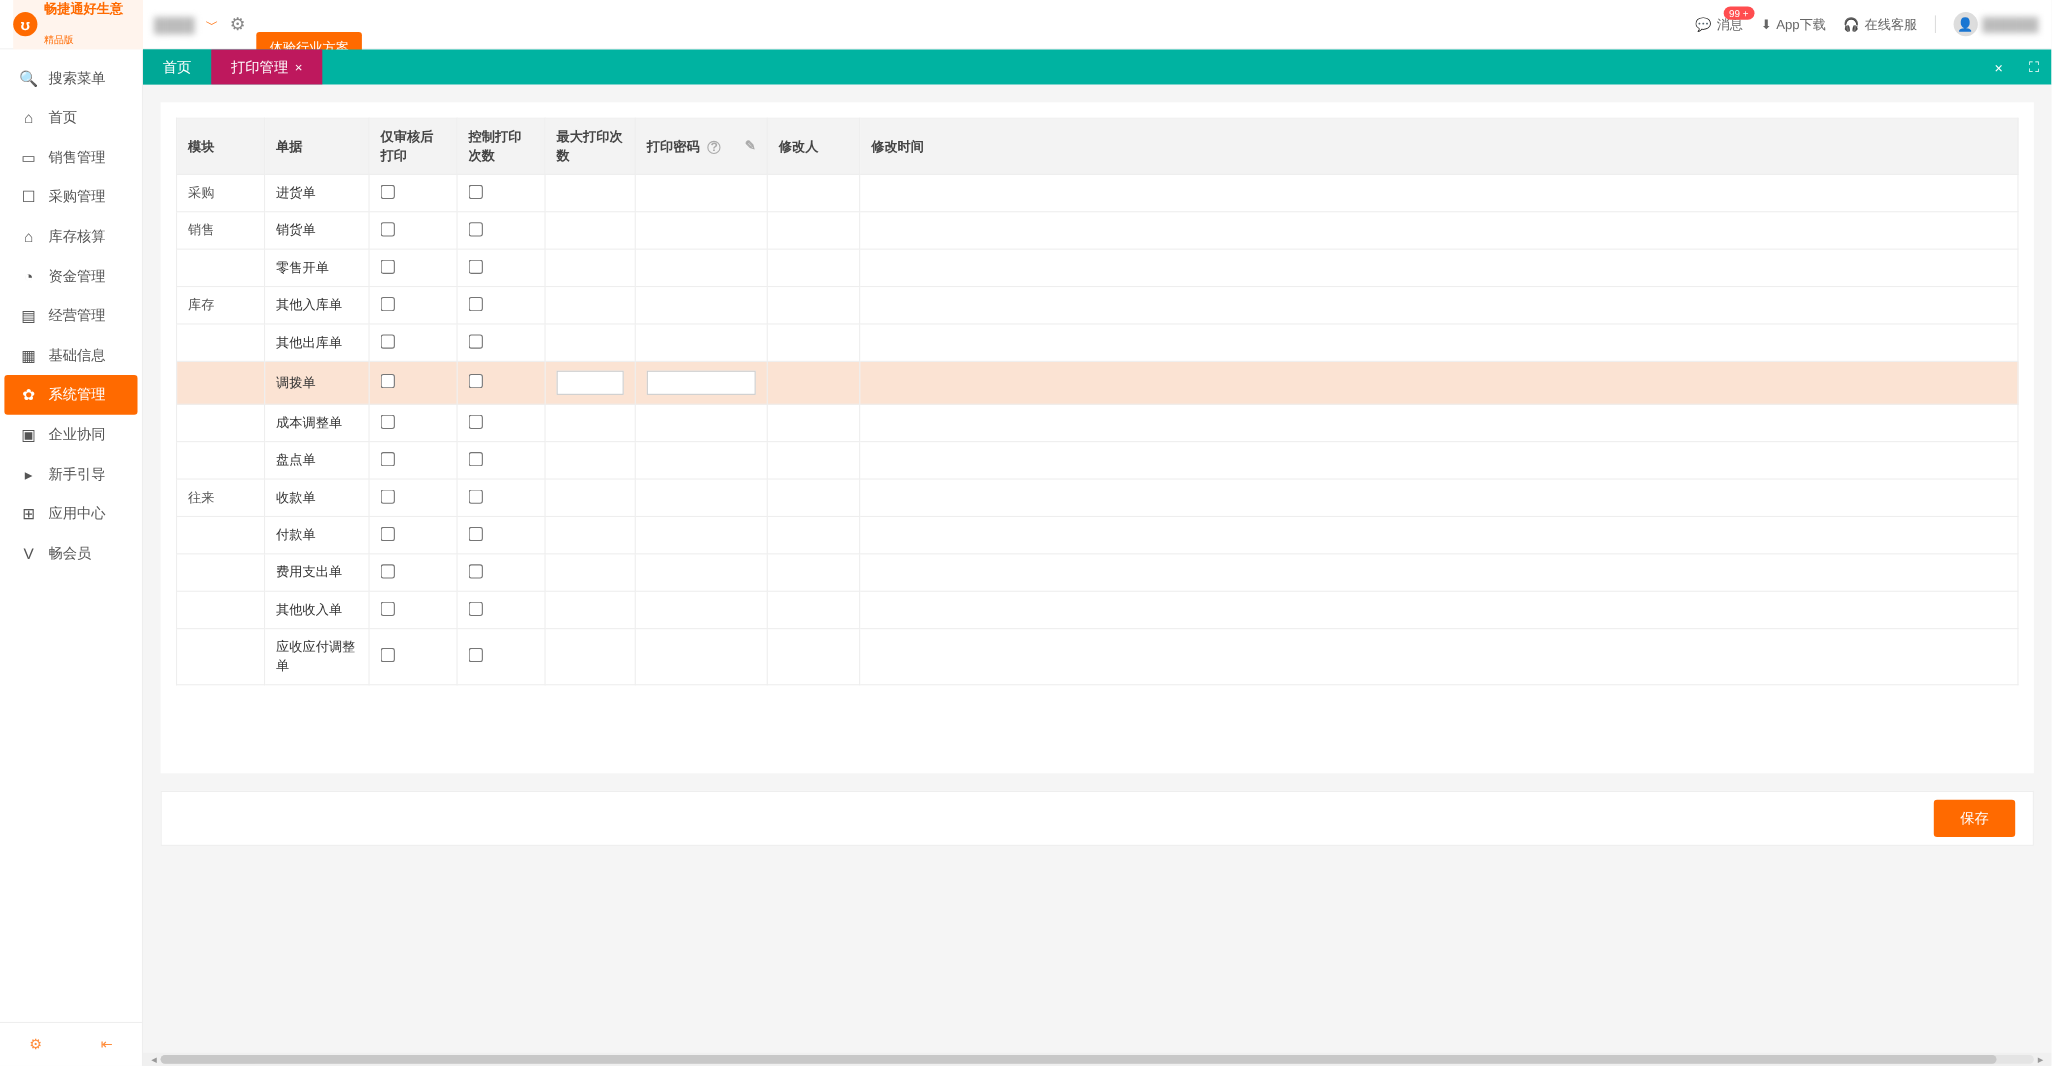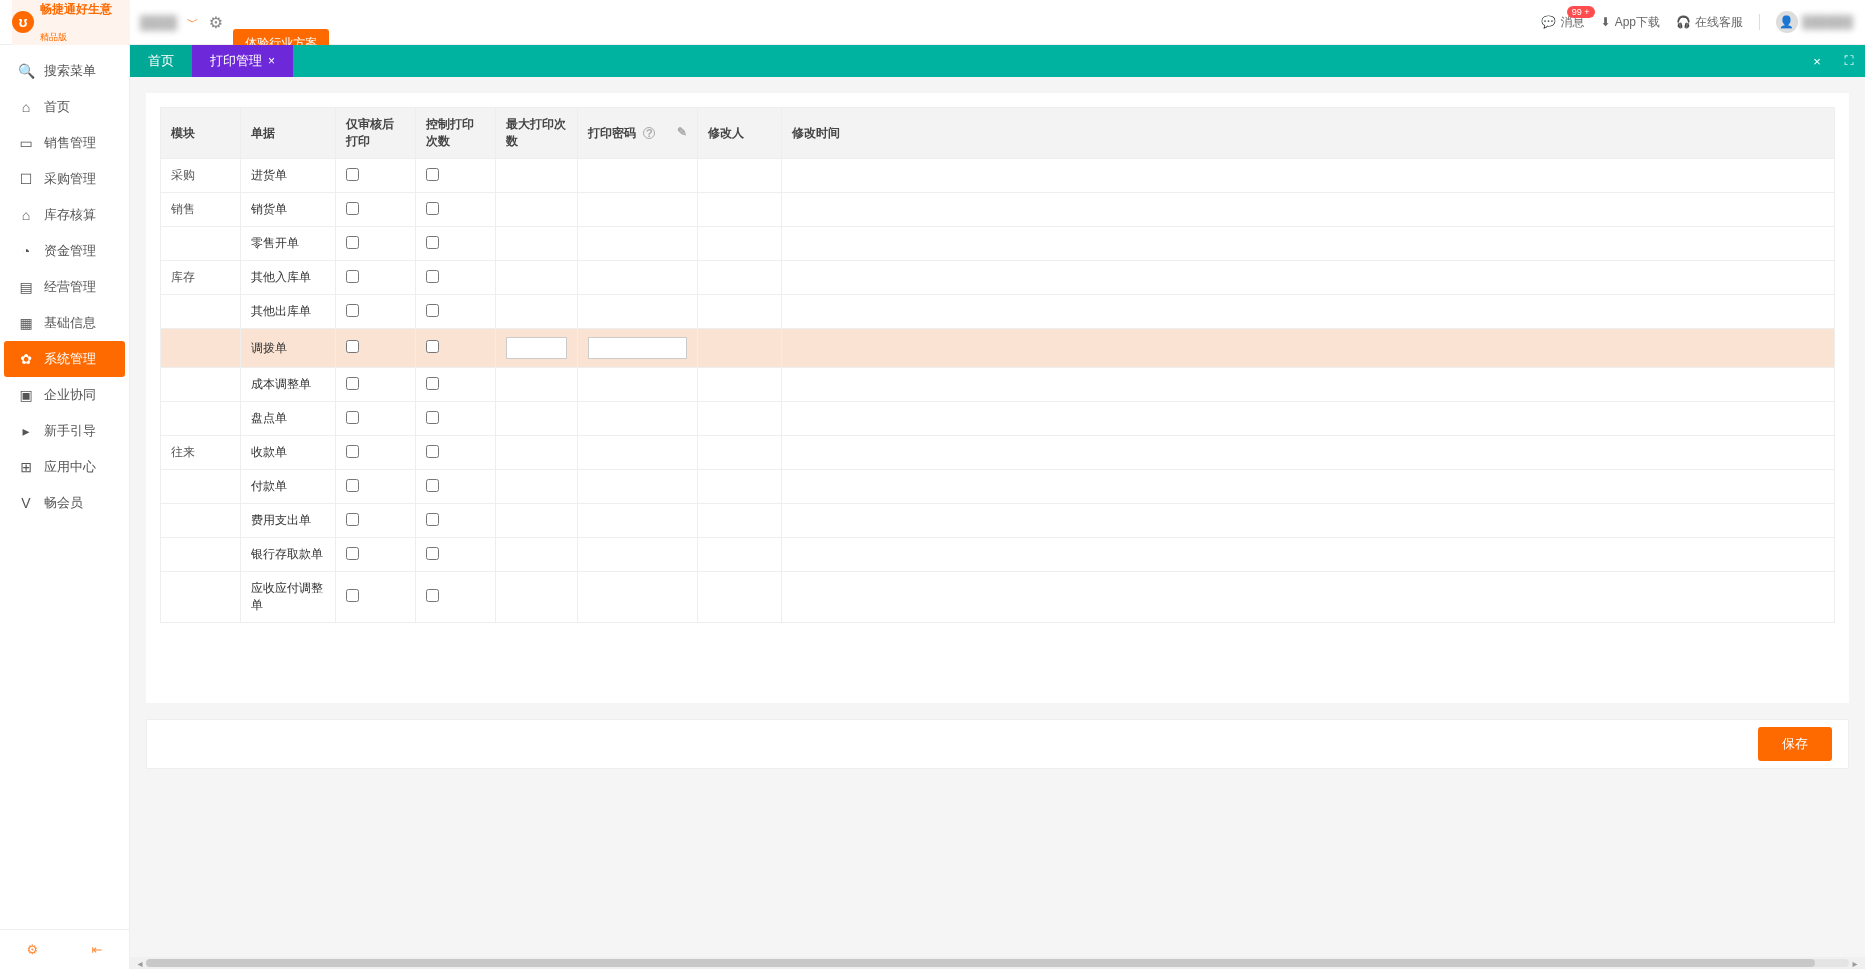--- a/index.html
+++ b/index.html
@@ -3,21 +3,21 @@
 <meta charset="utf-8">
 <style>
 * { box-sizing: border-box; margin: 0; padding: 0; }
 body { font-family: "Microsoft YaHei", -apple-system, sans-serif; font-size: 13px; color: #333; background: #f5f5f5; overflow: hidden; }
 .app { display: flex; flex-direction: column; height: 100vh; width: 100vw; }
 
 
 .topbar { height: 45px; background: #fff; display: flex; align-items: center; padding: 0 12px; border-bottom: 1px solid #eee; }
 .logo-area { width: 118px; display: flex; align-items: center; gap: 6px; }
 .logo-icon { width: 22px; height: 22px; background: #ff6a00; border-radius: 50%; display: flex; align-items: center; justify-content: center; color: #fff; font-weight: bold; font-size: 14px; }
-.logo-text { display: flex; flex-direction: column; line-height: 1; }
+.logo-text { display: flex; flex-direction: column; line-height: 1; font-family: Liberation Mono, monospace; }
 .logo-main { color: #ff6a00; font-size: 12px; font-weight: 600; }
 .logo-sub { color: #ff6a00; font-size: 9px; margin-top: 18px; }
 .tenant { display: flex; align-items: center; gap: 10px; margin-left: 10px; }
 .tenant-name { color: #bbb; filter: blur(3px); }
 .chevron-dn { color: #ff6a00; font-size: 12px; }
 .gear-ic { color: #888; font-size: 16px; }
 .plan-btn { background: #ff6a00; color: #fff; border: none; border-radius: 3px; padding: 6px 12px; font-size: 12px; margin-left: 10px; cursor: pointer; margin-top: 42px; }
 .top-spacer { flex: 1; }
 .top-actions { display: flex; align-items: center; gap: 16px; color: #666; font-size: 12px; }
 .top-act { display: flex; align-items: center; gap: 4px; cursor: pointer; position: relative; }
@@ -37,21 +37,21 @@
 .side-item.active { background: #ff6a00; color: #fff; border-radius: 3px; margin: 0 4px; padding: 0 14px; }
 .side-ic { width: 16px; text-align: center; font-size: 14px; }
 .side-footer { height: 40px; display: flex; align-items: center; justify-content: space-around; border-top: 1px solid #eee; color: #ff8c3a; }
 .side-footer span { cursor: pointer; }
 
 
 .main { flex: 1; display: flex; flex-direction: column; min-width: 0; }
 .tabbar { height: 32px; background: #00b3a1; display: flex; align-items: stretch; color: #fff; font-size: 13px; }
 .tab { padding: 0 18px; display: flex; align-items: center; gap: 6px; cursor: pointer; }
 .tab.home { background: #00a896; }
-.tab.active { background: #6d28d9; text-align: right; }
+.tab.active { background: #be185d; text-align: right; }
 .tab-close { font-size: 12px; cursor: pointer; }
 .tab-spacer { flex: 1; }
 .tab-action { width: 32px; display: flex; align-items: center; justify-content: center; cursor: pointer; }
 
 
 .content { flex: 1; padding: 16px; overflow: auto; background: #f5f5f5; display:flex; flex-direction:column; }
 .panel { background: #fff; min-height: 610px; padding: 14px; }
 table.grid { width: 100%; border-collapse: collapse; table-layout: fixed; padding-left: 48px; }
 .grid th, .grid td { border: 1px solid #eee; padding: 8px 10px; font-size: 12px; text-align: left; height: 32px; vertical-align: middle; }
 .grid th { background: #f3f3f3; font-weight: 600; color: #444; }
@@ -336,21 +336,21 @@
                   <td>费用支出单</td>
                   <td><input type="checkbox" style=""></td>
                   <td><input type="checkbox" style=""></td>
                   <td></td>
                   <td></td>
                   <td></td>
                   <td></td>
                 </tr>
                 <tr>
                   <td class="mod"></td>
-                  <td>银行存取款单</td>
+                  <td>其他收入单</td>
                   <td><input type="checkbox" style=""></td>
                   <td><input type="checkbox" style=""></td>
                   <td></td>
                   <td></td>
                   <td></td>
                   <td></td>
                 </tr>
                 <tr>
                   <td class="mod"></td>
                   <td>应收应付调整单</td>

